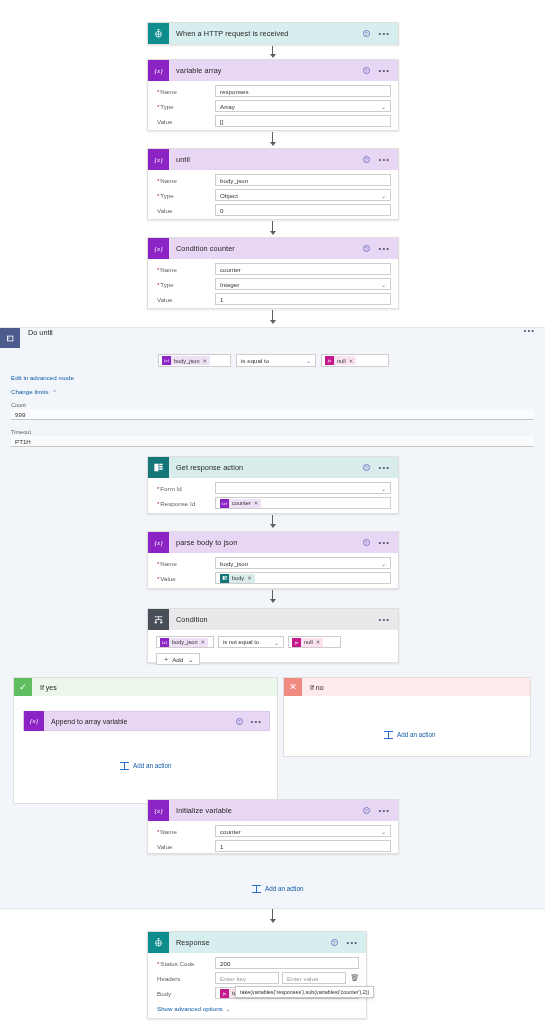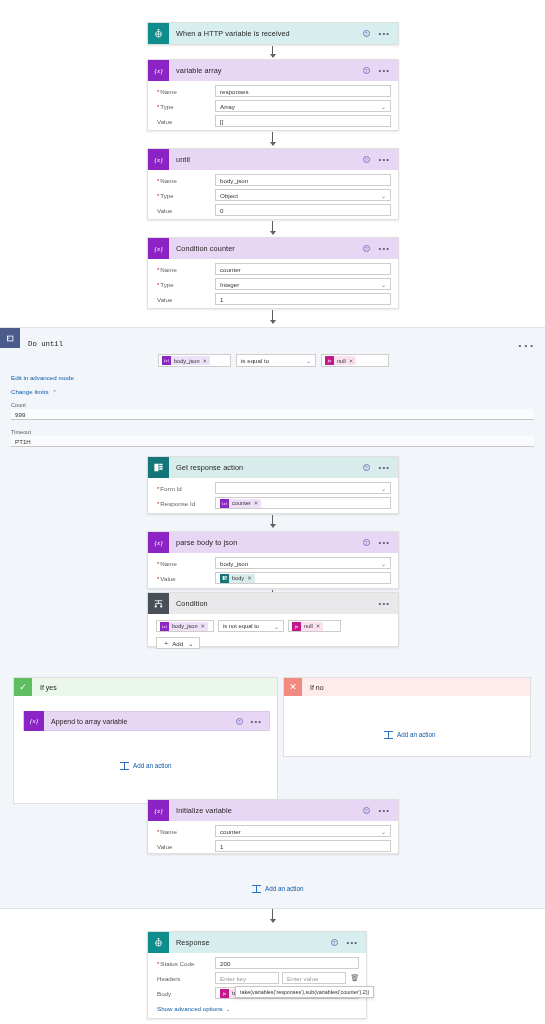--- a/index.html
+++ b/index.html
@@ -123,21 +123,21 @@
     border-top:4.2px solid #605e5c;
   }
 
   
   .do-until {
     position:absolute;
     background:#f2f5f9;
     border-top:1px solid #dfe3ea;
     border-bottom:1px solid #dfe3ea;
   }
-  .do-head { display:flex; align-items:flex-end; height:20px;font-family:Liberation Mono, monospace; }
+  .do-head { display:flex; align-items:flex-start; height:20px; }
   .do-head .ic { width:20px;height:20px;flex:0 0 20px;display:flex;align-items:center;justify-content:center;color:#fff; }
   .do-head .ttl { padding-left:8px; font-size:7.3px; color:#201f1e; }
   .do-head .dots { margin-left:auto; padding-right:10px; }
 
   .link { color:#0f5ba7; font-size:6.2px; cursor:pointer; }
   .limits-field-label { font-size:5.6px; color:#605e5c; margin-bottom:1px; }
   .limits-input {
     height:11px; border:none; border-bottom:1px solid #c8c6c4;
     background:#fafbfc; display:flex; align-items:center;
     padding:0 4px; font-size:6.2px; color:#323130;
@@ -212,21 +212,21 @@
 
   <div class="card" style="left:147px;top:22px;width:252px;height:23px;">
     <div class="card-head head-teal-bg">
       <div class="ic head-teal">
         <svg width="11" height="11" viewBox="0 0 16 16">
             <circle cx="8" cy="9" r="4.2" fill="none" stroke="#fff" stroke-width="1.2"></circle>
             <path d="M3.8 9h8.4M8 4.8v8.4" stroke="#fff" stroke-width="1"></path>
             <path d="M8 1.5v2.6M6.6 2.2h2.8" stroke="#fff" stroke-width="1.1"></path>
           </svg>
       </div>
-      <div class="ttl">When a HTTP variable is received</div>
+      <div class="ttl">When a HTTP request is received</div>
       <div class="acts">
         <div class="help">?</div>
         <div class="dots">•••</div>
       </div>
     </div>
   </div>
 
   <div class="arrow" style="left:268px;top:46px;height:12px;">
     <div class="stem"></div>
       <div class="tip"></div>
@@ -489,21 +489,21 @@
           </div>
         </div>
       </div>
     </div>
 
     <div class="arrow" style="left:268px;top:262px;height:13px;">
       <div class="stem"></div>
         <div class="tip"></div>
     </div>
 
-    <div class="card" style="left:147px;top:264px;width:252px;height:55px;">
+    <div class="card" style="left:147px;top:280px;width:252px;height:55px;">
       <div class="card-head head-cond-bg">
         <div class="ic head-cond">
           <svg width="11" height="11" viewBox="0 0 16 16">
               <path d="M2.5 4h11M8 4v4M4 8h8M4 8v3M12 8v3" stroke="#fff" stroke-width="1.2" fill="none"></path>
               <rect x="2.5" y="11" width="3" height="2.6" fill="#fff"></rect>
               <rect x="10.5" y="11" width="3" height="2.6" fill="#fff"></rect>
             </svg>
         </div>
         <div class="ttl">Condition</div>
         <div class="acts">

